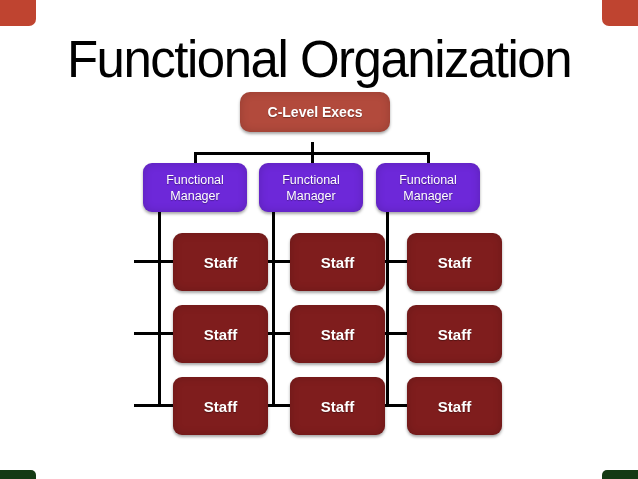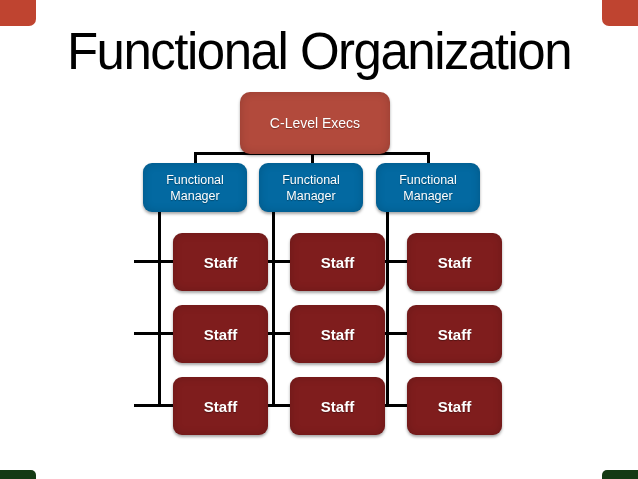--- a/index.html
+++ b/index.html
@@ -13,21 +13,21 @@
   
   .corner{position:absolute;}
   .corner-tl{left:0;top:0;width:36px;height:26px;background:#bf4430;border-bottom-right-radius:7px;}
   .corner-tr{right:0;top:0;width:36px;height:26px;background:#bf4430;border-bottom-left-radius:7px;}
   .corner-bl{left:0;bottom:0;width:36px;height:9px;background:#143a14;border-top-right-radius:5px;}
   .corner-br{right:0;bottom:0;width:36px;height:9px;background:#143a14;border-top-left-radius:5px;}
 
   .title{
     position:absolute;
     left:0;right:0;top:22px;
-    margin:0;
+    margin:8px;
     text-align:center;
     font-size:51px;
     font-weight:400;
     letter-spacing:-1.5px;
     color:#000000;
     white-space:nowrap;
   }
 
   
   .box{
@@ -36,28 +36,28 @@
     align-items:center;
     justify-content:center;
     text-align:center;
     color:#ffffff;
     border-radius:9px;
     box-shadow:0 2px 3px rgba(0,0,0,0.35), inset 0 0 10px rgba(0,0,0,0.16);
     text-shadow:0 1px 1px rgba(0,0,0,0.35);
     box-sizing:border-box;
   }
   .box-root{
-    left:240px;top:92px;width:150px;height:62px;
+    left:240px;top:92px;width:150px;height:40px;
     background:#b24a3c;
     border-radius:10px;
-    font-size:14px;font-weight:normal;
+    font-size:14px;font-weight:bold;
   }
   .box-manager{
     top:163px;width:104px;height:49px;
-    background:#0369a1;
+    background:#6d28d9;
     font-size:12.5px;line-height:16px;font-weight:400;
     padding:0 10px;
   }
   .mgr-0{left:143px;} .mgr-1{left:259px;} .mgr-2{left:376px;}
   .box-staff{
     width:95px;height:58px;
     background:#7f1d1d;
     font-size:15px;font-weight:bold;
   }
   .scol-0{left:173px;} .scol-1{left:290px;} .scol-2{left:407px;}

